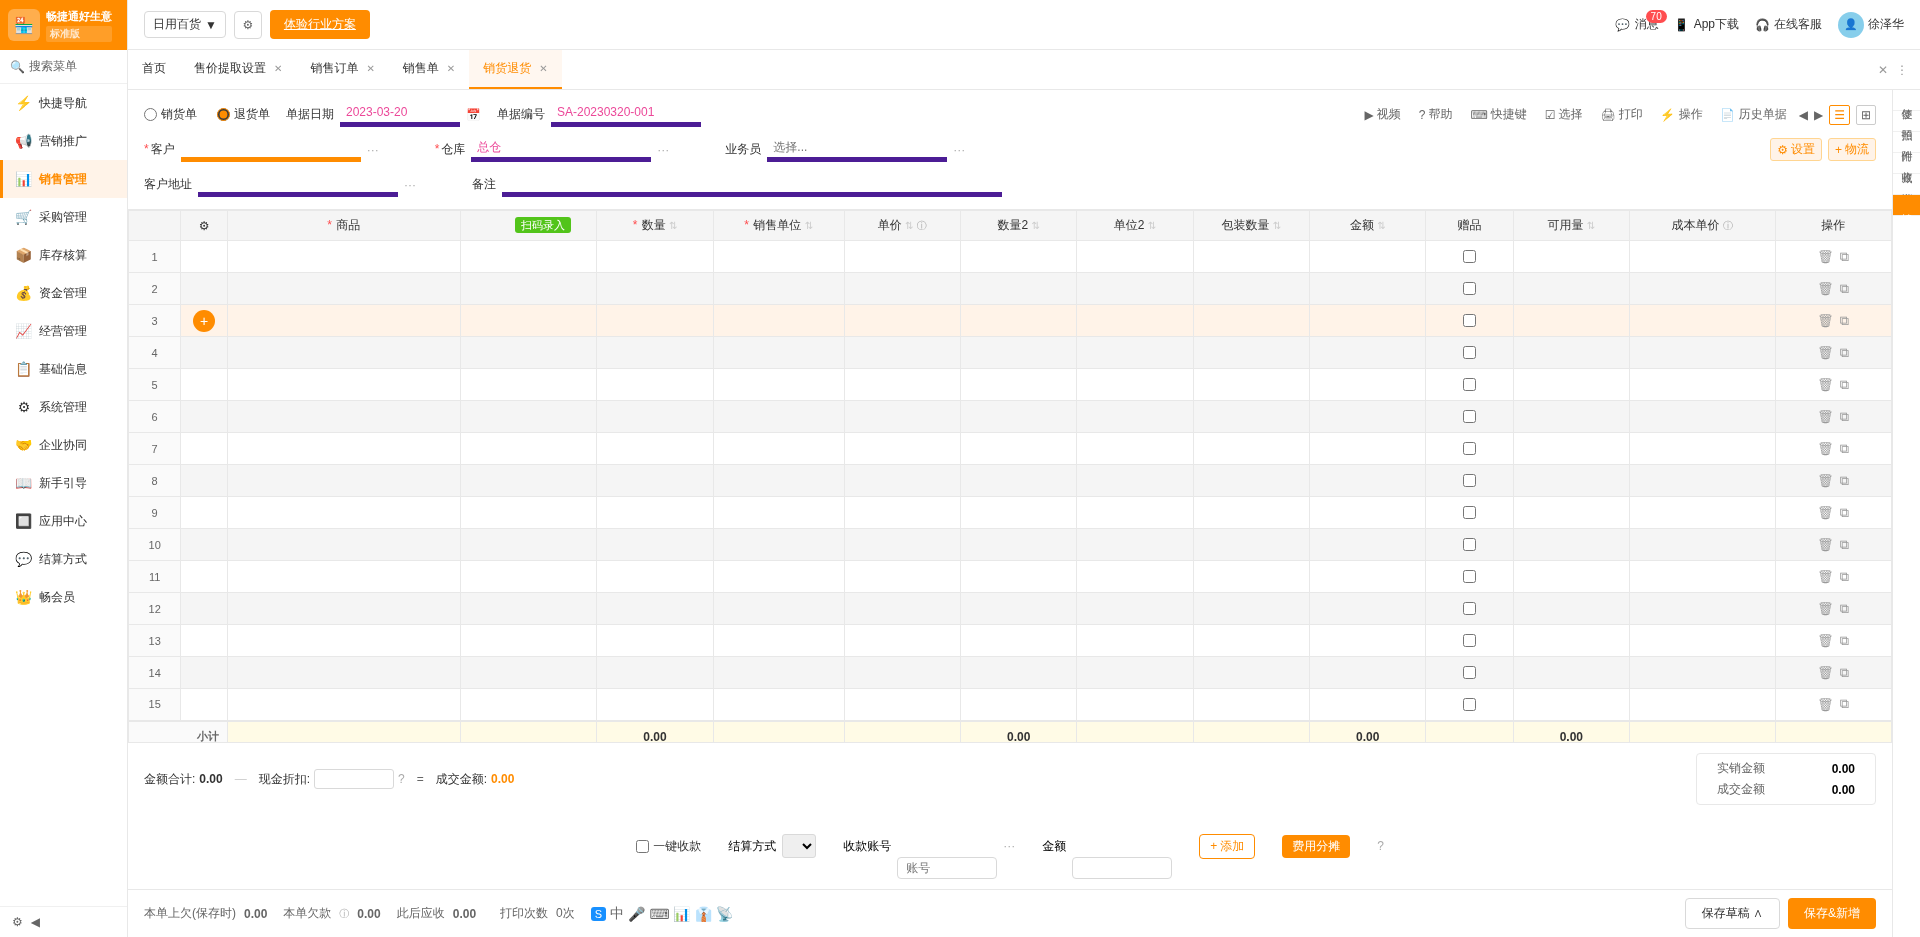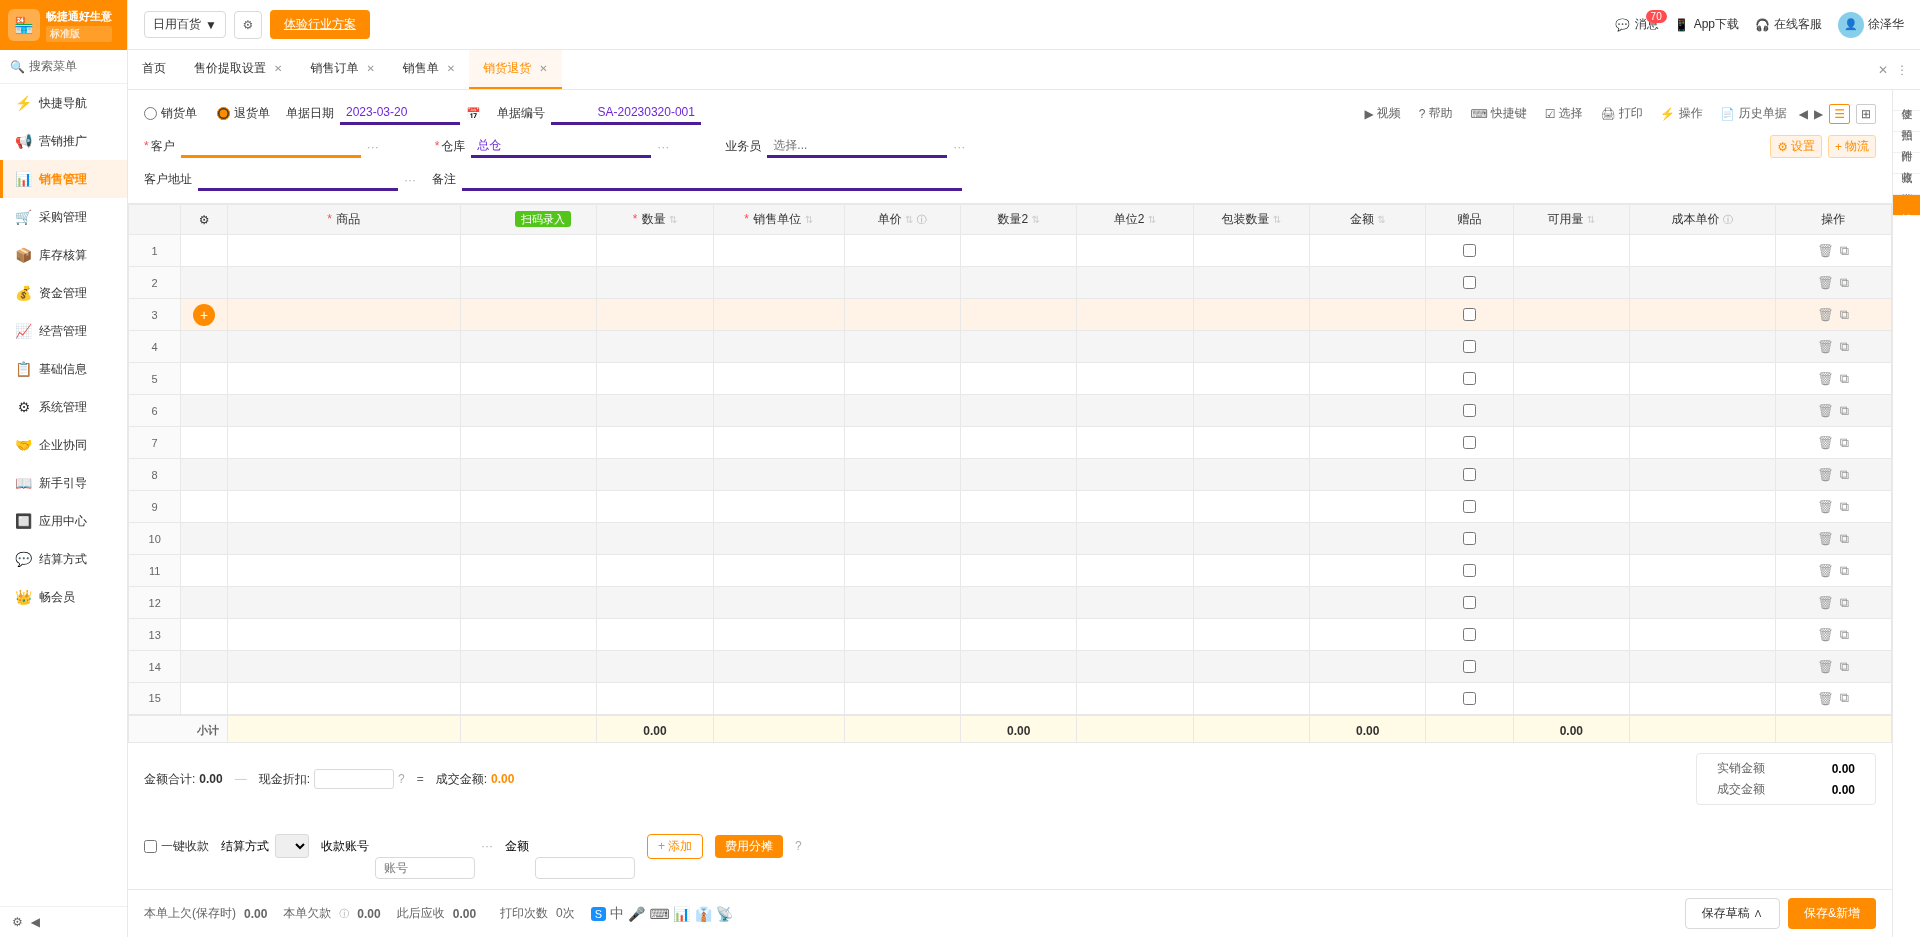--- a/index.html
+++ b/index.html
@@ -37,21 +37,21 @@
     .tab-end { margin-left: auto; display: flex; align-items: center; gap: 8px; padding: 0 12px; }
     .form-area { background: #fff; padding: 12px 16px; border-bottom: 1px solid #e8e8e8; }
     .form-row { display: flex; align-items: center; gap: 16px; margin-bottom: 10px; }
     .form-row:last-child { margin-bottom: 0; }
     .radio-group { display: flex; gap: 20px; align-items: center; }
     .radio-item { display: flex; align-items: center; gap: 4px; cursor: pointer; color: #333; }
     .radio-item input { accent-color: #ff8c00; }
     .form-field { display: flex; align-items: center; gap: 6px; }
     .form-label { color: #333; white-space: nowrap; }
     .form-label.required::before { content: '*'; color: #ff4d4f; margin-right: 2px; }
-    .form-input { border: none; border-bottom: 3px solid #4c1d95; padding: 3px 6px; min-width: 120px; outline: none; color: #6d28d9; }
+    .form-input { border: none; border-bottom: 5px solid #4c1d95; padding: 3px 6px; min-width: 120px; outline: none; color: #ec4899; }
     .form-dots { color: #aaa; cursor: pointer; }
     .toolbar-right { margin-left: auto; display: flex; align-items: center; gap: 8px; }
     .col-sort { color: #ccc; font-size: 10px; cursor: pointer; }
     .scan-btn { background: #52c41a; color: #fff; font-size: 11px; padding: 2px 6px; border-radius: 3px; cursor: pointer; white-space: nowrap; margin-left: 29px; }
 
     .table-grid { width: 100%; border-collapse: collapse; }
     .table-grid th { background: #f5f5f5; border: 1px solid #e8e8e8; padding: 6px 4px; color: #333; font-weight: normal; text-align: center; white-space: nowrap; position: sticky; top: 0; z-index: 5; }
     .table-grid td { border: 1px solid #e8e8e8; padding: 0; height: 32px; text-align: center; color: #333; vertical-align: middle; }
     .table-grid tr:nth-child(odd) td { background: #fff; }
     .table-grid tr.active-row td { background: #fff3e8; }
@@ -62,21 +62,21 @@
     .action-cell { display: flex; align-items: center; justify-content: center; gap: 6px; }
     .icon-btn { color: #999; cursor: pointer; font-size: 13px; }
 
     .footer-row td { background: #fffbe6 !important; font-weight: bold; border-top: 2px solid #e8e8e8; }
 
     
     .bottom-area { background: #fff; border-top: 1px solid #e8e8e8; padding: 10px 16px; flex-shrink: 0; }
     .summary-row { display: flex; align-items: center; gap: 12px; margin-bottom: 8px; }
     .summary-item { display: flex; align-items: center; gap: 4px; color: #333; }
     .summary-divider { color: #ccc; }
-    .payment-row { display: flex; align-items: center; gap: 12px; }
+    .payment-row { display: flex; align-items: center; gap: 27px; justify-content: center; }
     .payment-field { display: flex; align-items: center; gap: 6px; }
     .payment-input { border: 1px solid #d9d9d9; border-radius: 4px; padding: 3px 8px; width: 100px; outline: none; margin-top: 44px; }
     .add-btn-orange { background: #fff; border: 1px solid #ff8c00; color: #ff8c00; border-radius: 4px; padding: 3px 10px; cursor: pointer; display: flex; align-items: center; gap: 3px; }
     .split-btn { background: #ff8c00; color: #fff; border: none; border-radius: 4px; padding: 3px 10px; cursor: pointer; }
 
     
     .right-action-bar { width: 28px; background: #fff; border-left: 1px solid #e8e8e8; display: flex; flex-direction: column; align-items: center; gap: 0; flex-shrink: 0; }
     .right-action-item { width: 28px; padding: 8px 0; display: flex; align-items: center; justify-content: center; cursor: pointer; color: #666; border-bottom: 1px solid #f0f0f0; font-size: 12px; writing-mode: vertical-rl; text-orientation: mixed; }
     .right-action-item.orange-bg { background: #ff8c00; color: #fff; }
 
@@ -251,21 +251,21 @@
               <span>退货单</span>
             </label>
           </div>
           <div class="form-field">
             <span class="form-label">单据日期</span>
             <input class="form-input" type="text" style="width: 100px;" value="2023-03-20">
             <span style="cursor:pointer;color:#666;">📅</span>
           </div>
           <div class="form-field">
             <span class="form-label">单据编号</span>
-            <input class="form-input" type="text" style="width: 150px; text-align: right;" value="SA-20230320-001">
+            <input class="form-input" type="text" style="width: 150px;" value="SA-20230320-001">
           </div>
           <div class="info-toolbar-right toolbar-right">
             <span class="icon-text-btn">▶ <span>视频</span></span>
             <span class="icon-text-btn">? <span>帮助</span></span>
             <span class="icon-text-btn">⌨ <span>快捷键</span></span>
             <span class="icon-text-btn">☑ <span>选择</span></span>
             <span class="icon-text-btn">🖨 <span>打印</span></span>
             <span class="icon-text-btn">⚡ <span>操作</span></span>
             <span class="icon-text-btn">📄 <span>历史单据</span></span>
             <span style="cursor:pointer;color:#666;">◀</span>
@@ -302,21 +302,21 @@
             </div>
           </div>
         </div>
 
         <div class="form-row">
           <div class="form-field">
             <span class="form-label">客户地址</span>
             <input class="form-input" type="text" style="width: 200px;">
             <span class="form-dots">···</span>
           </div>
-          <div class="form-field" style="">
+          <div class="form-field" style="margin-left:40px;">
             <span class="form-label">备注</span>
             <input class="form-input" type="text" style="width: 500px;">
           </div>
         </div>
       </div>
 
       <div class="grid-table-wrap">
         <table class="table-grid">
           <thead>
             <tr>

